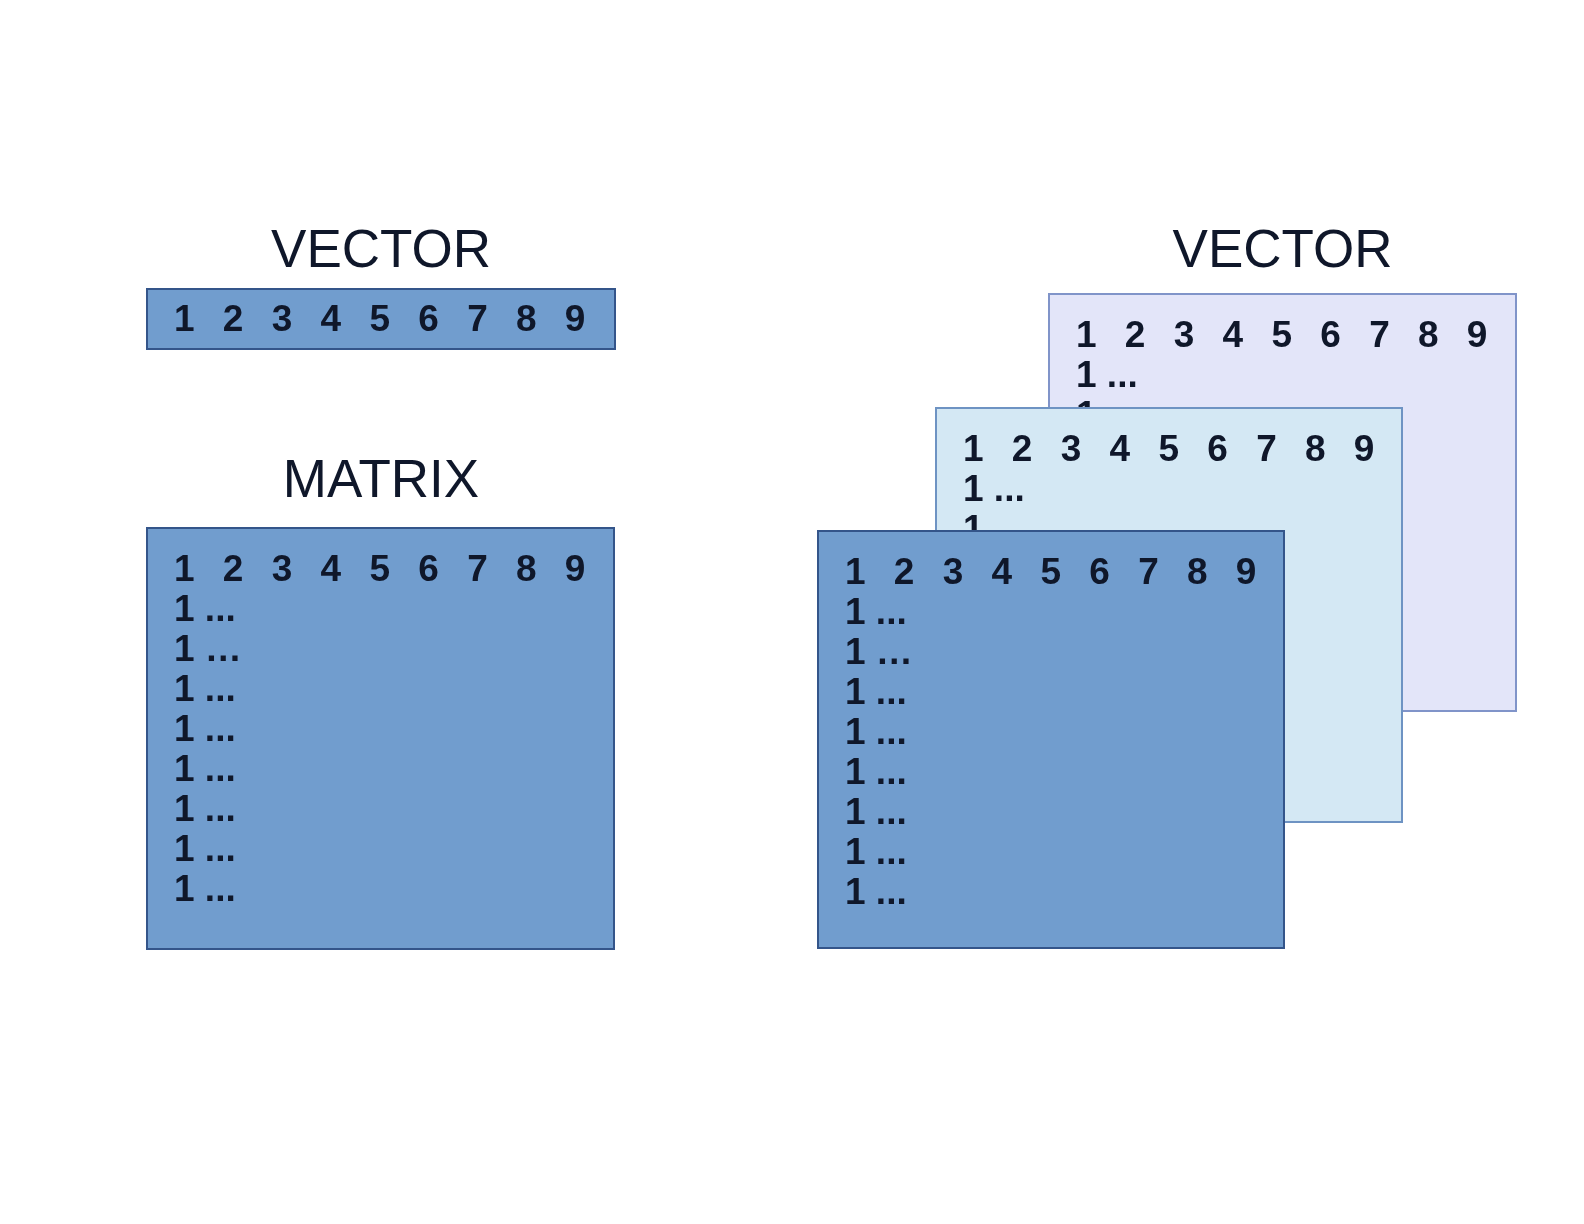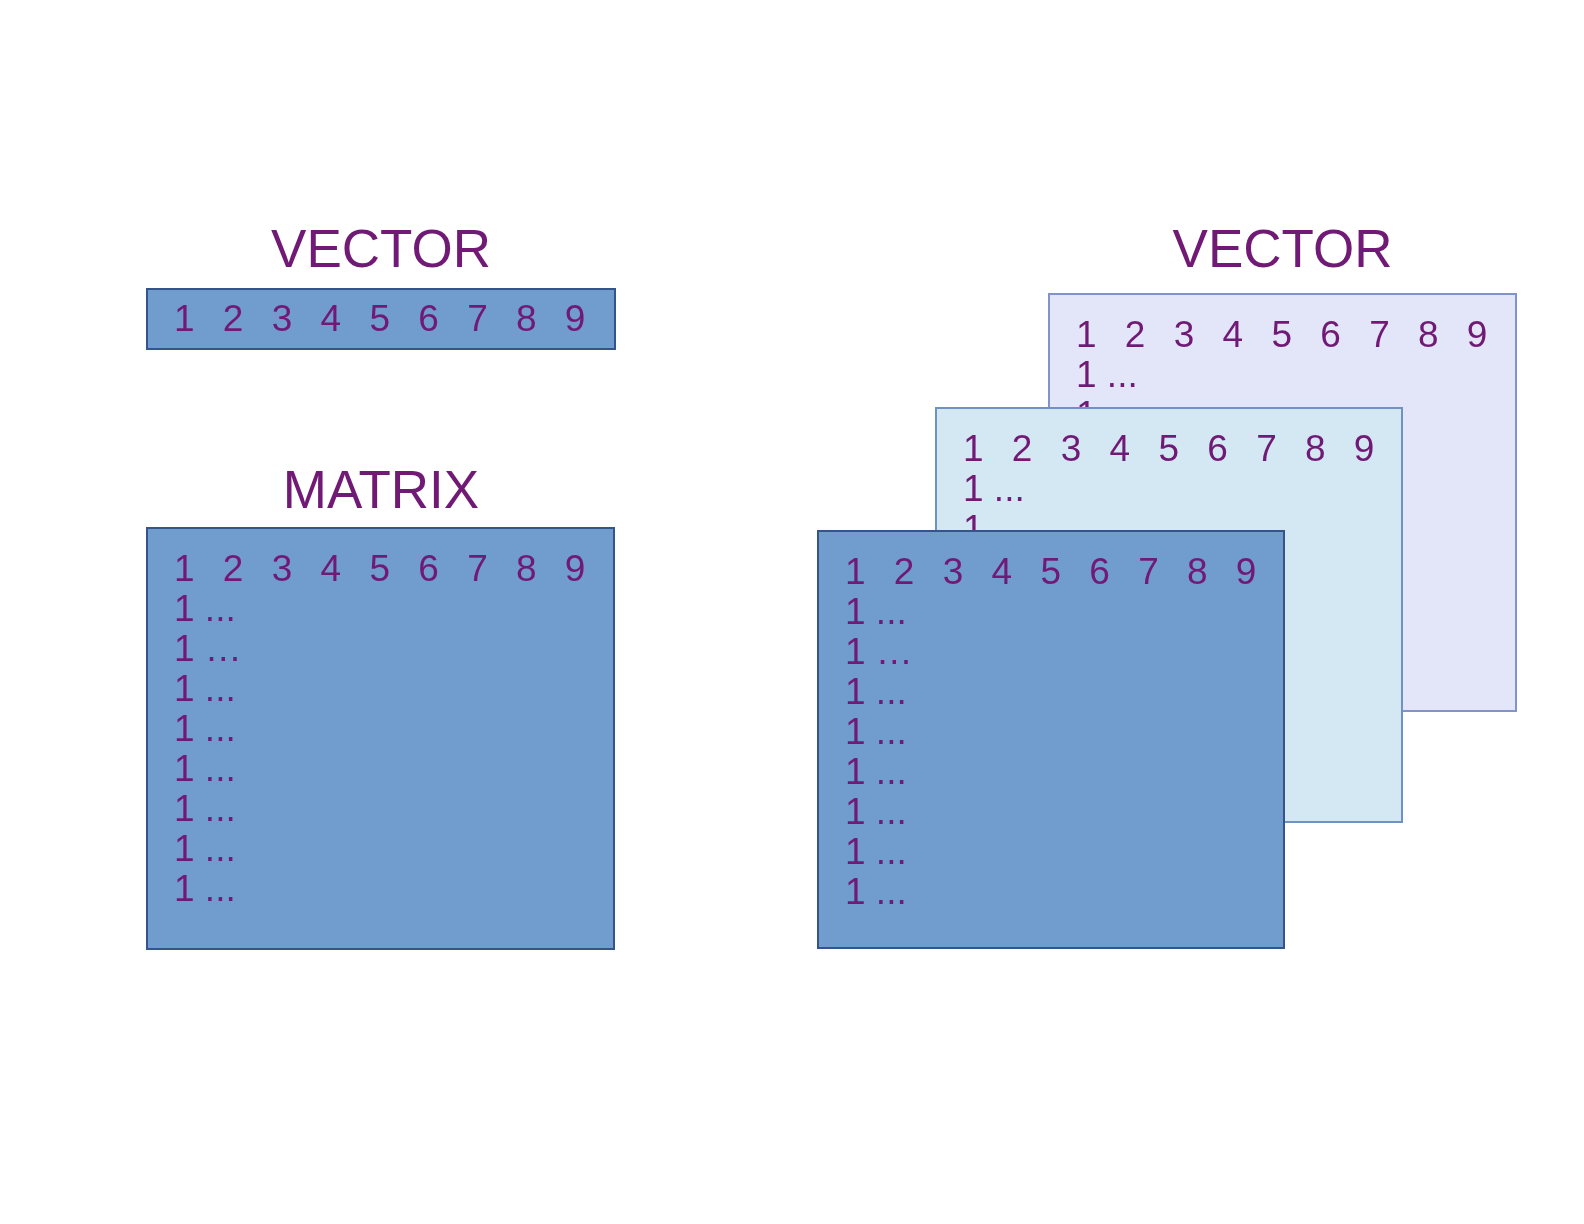--- a/index.html
+++ b/index.html
@@ -2,21 +2,21 @@
 <html><head>
 <meta charset="utf-8">
 <style>
   html, body { margin: 0; padding: 0; background: #ffffff; }
   .canvas {
     position: relative;
     width: 1584px;
     height: 1224px;
     background: #ffffff;
     font-family: "Liberation Sans", sans-serif;
-    color: #701a75;
+    color: #0f172a;
     overflow: hidden;
   }
   .diagram-title {
     position: absolute;
     font-size: 53px;
     line-height: 53px;
     text-align: center;
     white-space: pre;
   }
   .gridbox {
@@ -25,35 +25,36 @@
     overflow: hidden;
     padding: 20px 12px 0 26px;
   }
   .gridbox.dark   { background: #719DCE; border: 2px solid #34558A; }
   .gridbox.back   { background: #E3E5F9; border: 2px solid #8094C9; }
   .gridbox.middle { background: #D4E8F4; border: 2px solid #6E93C3; }
   .grid-line {
     font-size: 37px;
     line-height: 40px;
     white-space: pre;
+    font-weight: bold;
   }
   .grid-line.header { word-spacing: 18px; }
   .vector-bar {
     position: absolute;
     box-sizing: border-box;
     background: #719DCE;
     border: 2px solid #34558A;
     display: flex;
     align-items: center;
     padding-left: 26px;
   }
   
   .vector-title { left: 146px; top: 222px; width: 470px; }
   .vector-cells { left: 146px; top: 288px; width: 470px; height: 62px; }
-  .matrix-title { left: 146px; top: 463px; width: 470px; }
+  .matrix-title { left: 146px; top: 452px; width: 470px; }
   .matrix-box   { left: 146px; top: 527px; width: 469px; height: 423px; }
   .array-title  { left: 1048px; top: 222px; width: 469px; }
   .array-back   { left: 1048px; top: 293px; width: 469px; height: 419px; z-index: 1; }
   .array-middle { left: 935px;  top: 407px; width: 468px; height: 416px; z-index: 2; }
   .array-front  { left: 817px;  top: 530px; width: 468px; height: 419px; z-index: 3; }
 </style>
 </head>
 <body>
 
 <div class="canvas">

